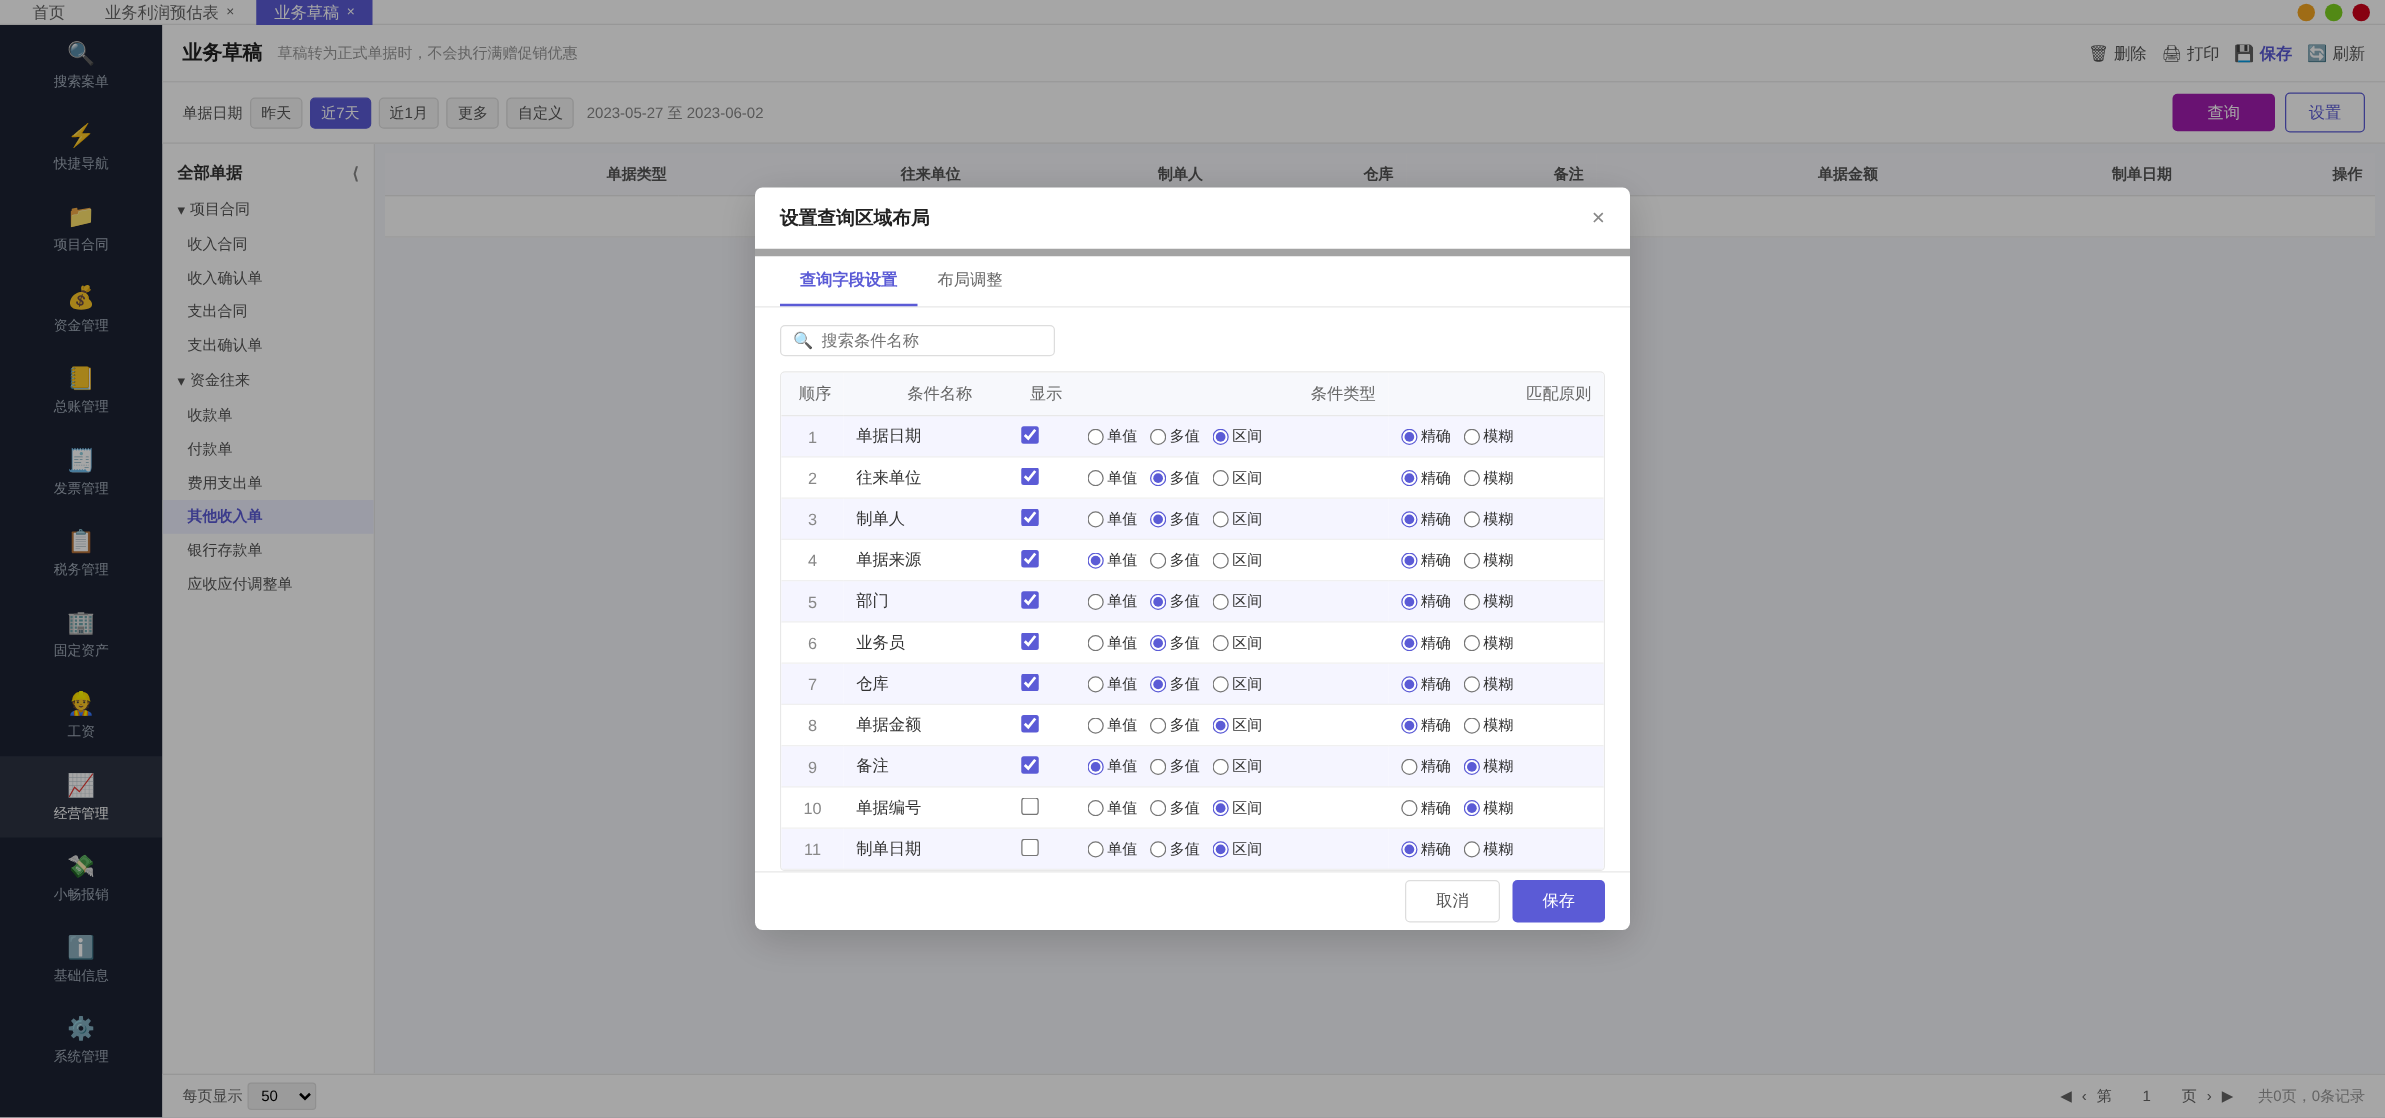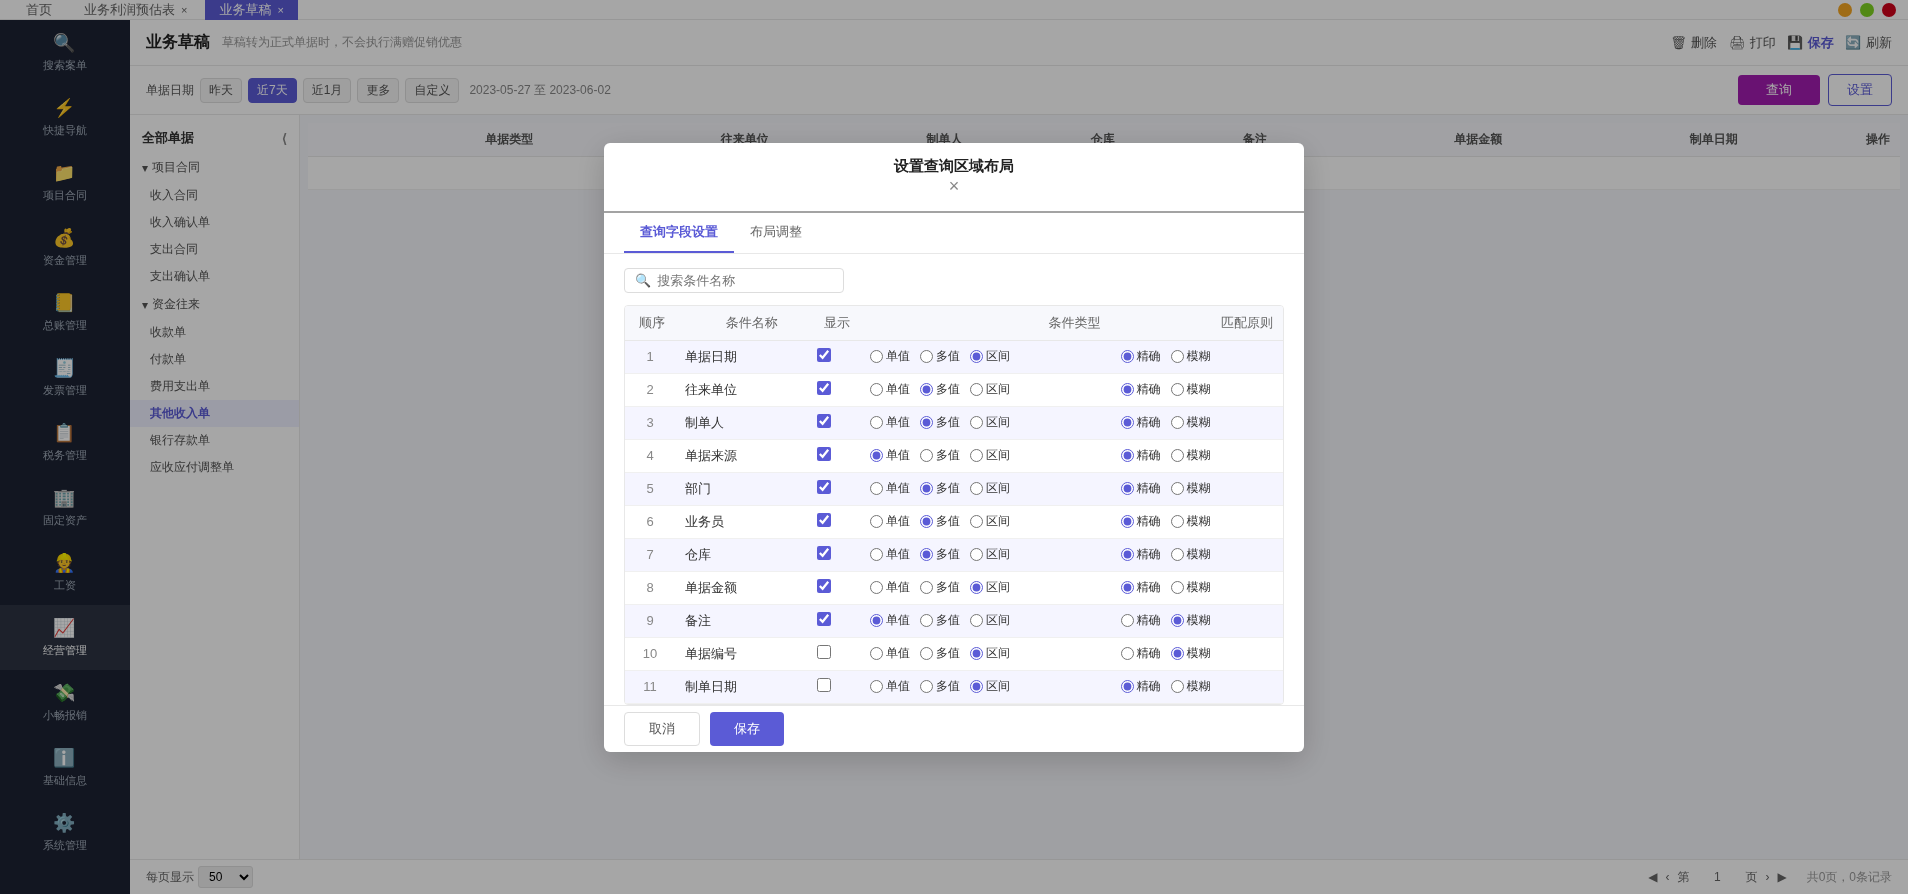--- a/index.html
+++ b/index.html
@@ -66,21 +66,21 @@
 
     
     .page-footer { background: #fff; border-top: 1px solid #e8e8e8; padding: 6px 16px; display: flex; align-items: center; font-size: 12px; color: #666; }
     .footer-right { margin-left: auto; display: flex; align-items: center; gap: 8px; }
 
     
     .overlay { position: fixed; inset: 0; background: rgba(0,0,0,0.35); z-index: 100; display: flex; align-items: center; justify-content: center; }
 
     
     .modal { background: #fff; border-radius: 6px; width: 700px; max-height: 650px; display: flex; flex-direction: column; box-shadow: 0 8px 32px rgba(0,0,0,0.18); }
-    .modal-header { display: flex; align-items: center; justify-content: space-between; padding: 14px 20px; border-bottom: 2px solid #a3a3a3; flex-direction: column; }
+    .modal-header { display: flex; align-items: center; justify-content: space-between; padding: 14px 20px; border-bottom: 6px solid #a3a3a3; }
     .modal-title { font-size: 15px; font-weight: bold; color: #222; }
     .modal-close { cursor: pointer; font-size: 18px; color: #888; }
     .modal-tabs { display: flex; gap: 0; border-bottom: 1px solid #e8e8e8; padding: 0 20px; }
     .modal-tab { padding: 10px 16px; font-size: 13px; color: #666; cursor: pointer; border-bottom: 2px solid transparent; }
     .modal-tab.active { color: #5b5bd6; border-bottom: 2px solid #5b5bd6; font-weight: bold; }
     .modal-body { flex: 1; overflow: hidden; padding: 14px 20px 0; display: flex; flex-direction: column; }
     .modal-search { display: flex; align-items: center; border: 1px solid #ddd; border-radius: 4px; padding: 4px 10px; width: 220px; gap: 6px; margin-bottom: 12px; }
     .modal-search input { border: none; outline: none; font-size: 13px; width: 100%; }
 
     
@@ -93,21 +93,21 @@
     .modal-table td { padding: 7px 10px; }
     .modal-table td:first-child { color: #888; text-align: center; width: 50px; }
 
     
     .radio-group { display: flex; align-items: center; gap: 10px; }
     .radio-item { display: flex; align-items: center; gap: 3px; cursor: pointer; font-size: 12px; }
     input[type="radio"] { accent-color: #5b5bd6; }
     input[type="checkbox"] { accent-color: #5b5bd6; width: 14px; height: 14px; }
 
     
-    .modal-footer { display: flex; gap: 10px; padding: 6px 20px; border-top: 1px solid #e8e8e8; }
+    .modal-footer { display: flex; justify-content: flex-end; gap: 10px; padding: 6px 20px; border-top: 1px solid #e8e8e8; }
     .btn-cancel { padding: 7px 24px; border: 1px solid #ddd; border-radius: 4px; background: #fff; font-size: 13px; cursor: pointer; color: #555; }
     .btn-save { padding: 7px 24px; border: none; border-radius: 4px; background: #5b5bd6; font-size: 13px; cursor: pointer; color: #fff; }
   </style>
 </head>
 <body>
 
 <div class="top-bar">
   <div class="tab-item">
     <span>首页</span>
   </div>

